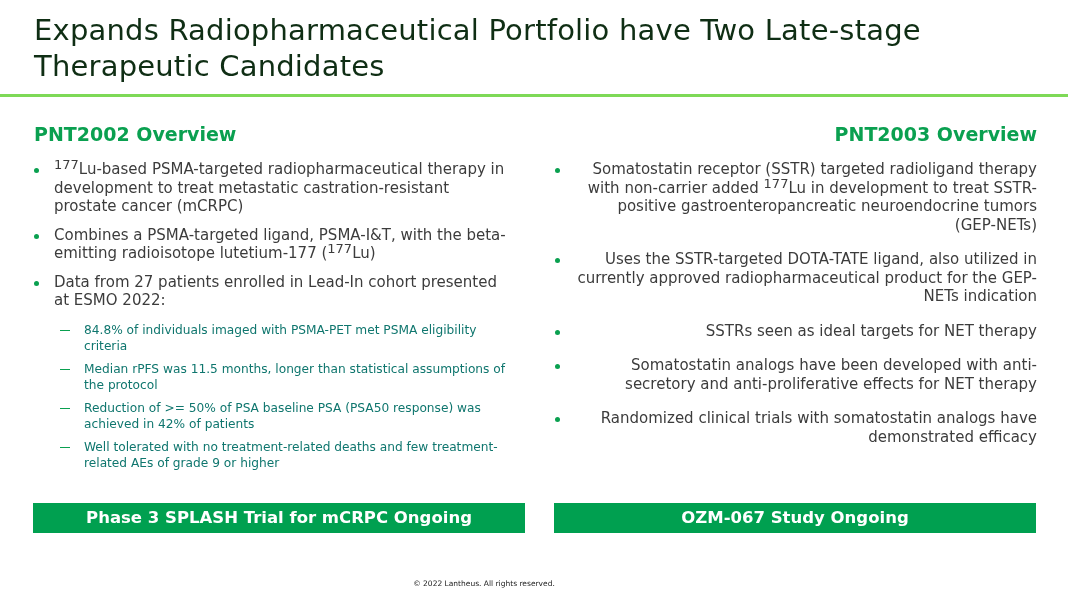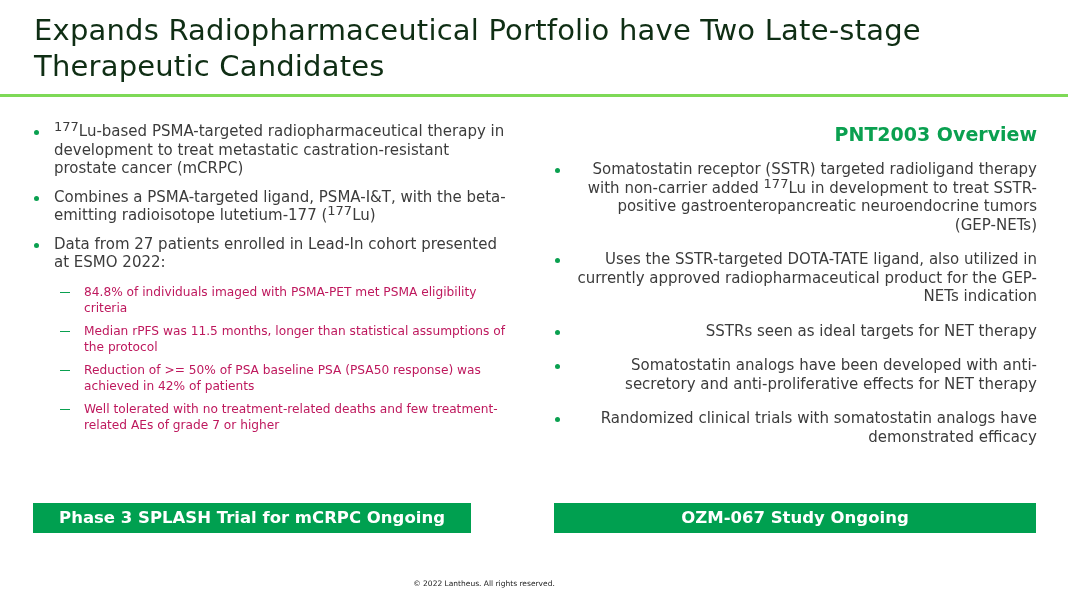--- a/index.html
+++ b/index.html
@@ -73,21 +73,21 @@
     ul.sub {
       list-style: none;
       margin: 12px 0 0 0;
       padding: 0;
     }
     ul.sub > li {
       position: relative;
       padding-left: 30px;
       font-size: 12.2px;
       line-height: 16px;
-      color: #be185d;
+      color: #0f766e;
       margin-bottom: 7px;
     }
     ul.sub > li .dash {
       position: absolute;
       left: 6px;
       top: 8px;
       width: 10px;
       height: 1.5px;
       background: #0aa050;
     }
@@ -96,21 +96,21 @@
       position: absolute;
       top: 503px;
       height: 30px;
       background: #00a050;
       color: #ffffff;
       font-weight: bold;
       font-size: 16.5px;
       line-height: 30px;
       text-align: center;
     }
-    .banner-left { left: 33px; width: 438px; }
+    .banner-left { left: 33px; width: 492px; }
     .banner-right { left: 554px; width: 482px; }
     .footer {
       position: absolute;
       left: 0;
       top: 579px;
       width: 968px;
       text-align: center;
       font-size: 7.5px;
       color: #222222;
     }
@@ -119,20 +119,21 @@
 </head>
 <body>
 
 <div class="title">
   <div>Expands Radiopharmaceutical Portfolio have Two Late-stage</div>
   <div>Therapeutic Candidates</div>
 </div>
 <div class="title-rule"></div>
 
 <div class="column col-left">
+  <div class="col-heading">PNT2002 Overview</div>
   <ul class="bullets">
     <li>
       <span class="dot"></span>
       <sup>177</sup><span>Lu-based PSMA-targeted radiopharmaceutical therapy in development to treat metastatic castration-resistant prostate cancer (mCRPC)</span>
     </li>
     <li>
       <span class="dot"></span>
       <span>Combines a PSMA-targeted ligand, PSMA-I&amp;T, with the beta-emitting radioisotope lutetium-177 (</span><sup>177</sup><span>Lu)</span>
     </li>
     <li>
@@ -146,21 +147,21 @@
         <li>
           <span class="dash"></span>
           <span>Median rPFS was 11.5 months, longer than statistical assumptions of the protocol</span>
         </li>
         <li>
           <span class="dash"></span>
           <span>Reduction of &gt;= 50% of PSA baseline PSA (PSA50 response) was achieved in 42% of patients</span>
         </li>
         <li>
           <span class="dash"></span>
-          <span>Well tolerated with no treatment-related deaths and few treatment-related AEs of grade 7 or higher</span>
+          <span>Well tolerated with no treatment-related deaths and few treatment-related AEs of grade 9 or higher</span>
         </li>
       </ul>
     </li>
   </ul>
 </div>
 
 <div class="column col-right">
   <div class="col-heading">PNT2003 Overview</div>
   <ul class="bullets">
     <li>

